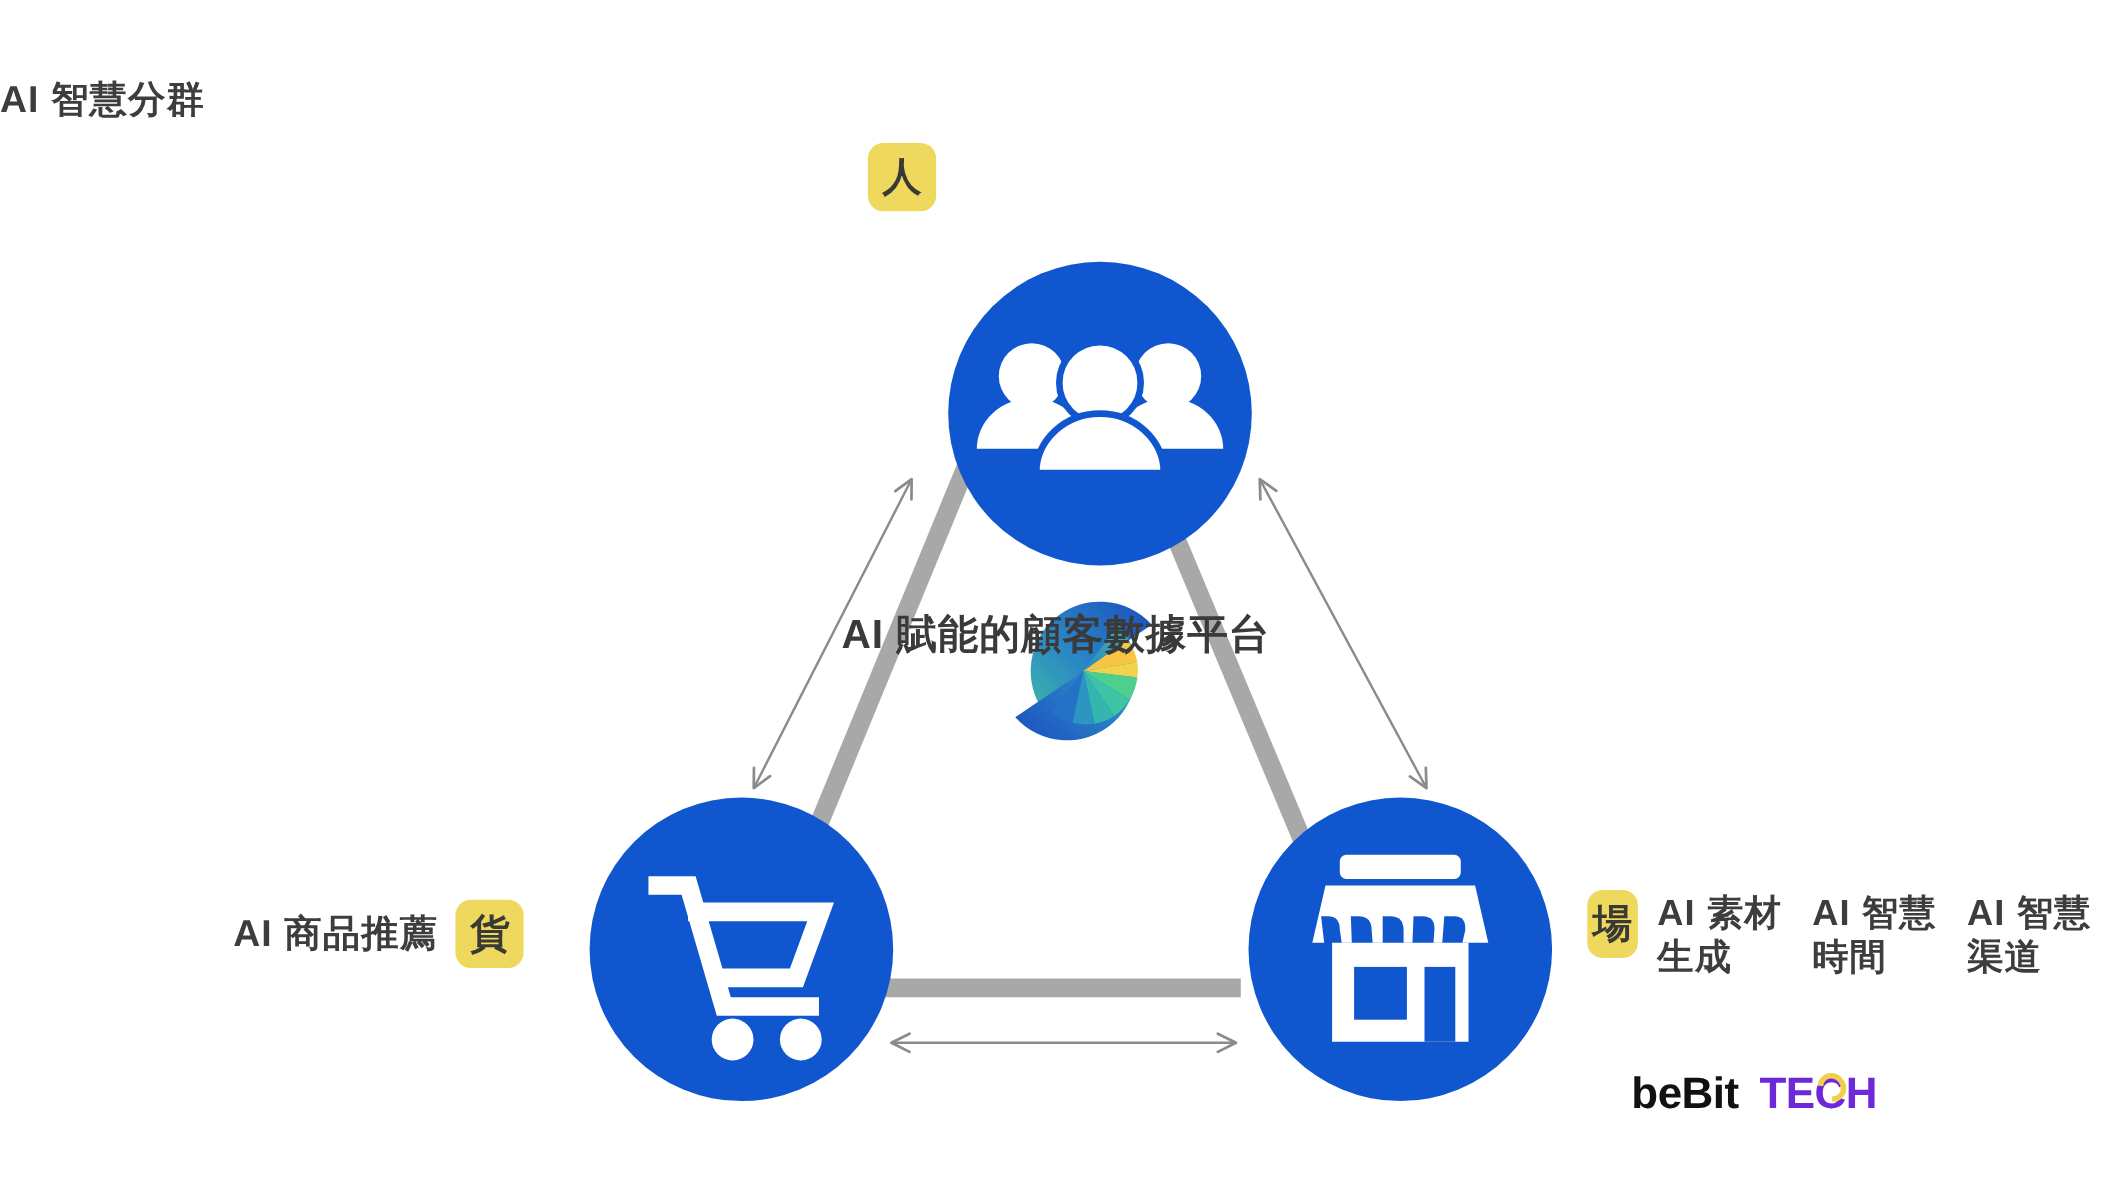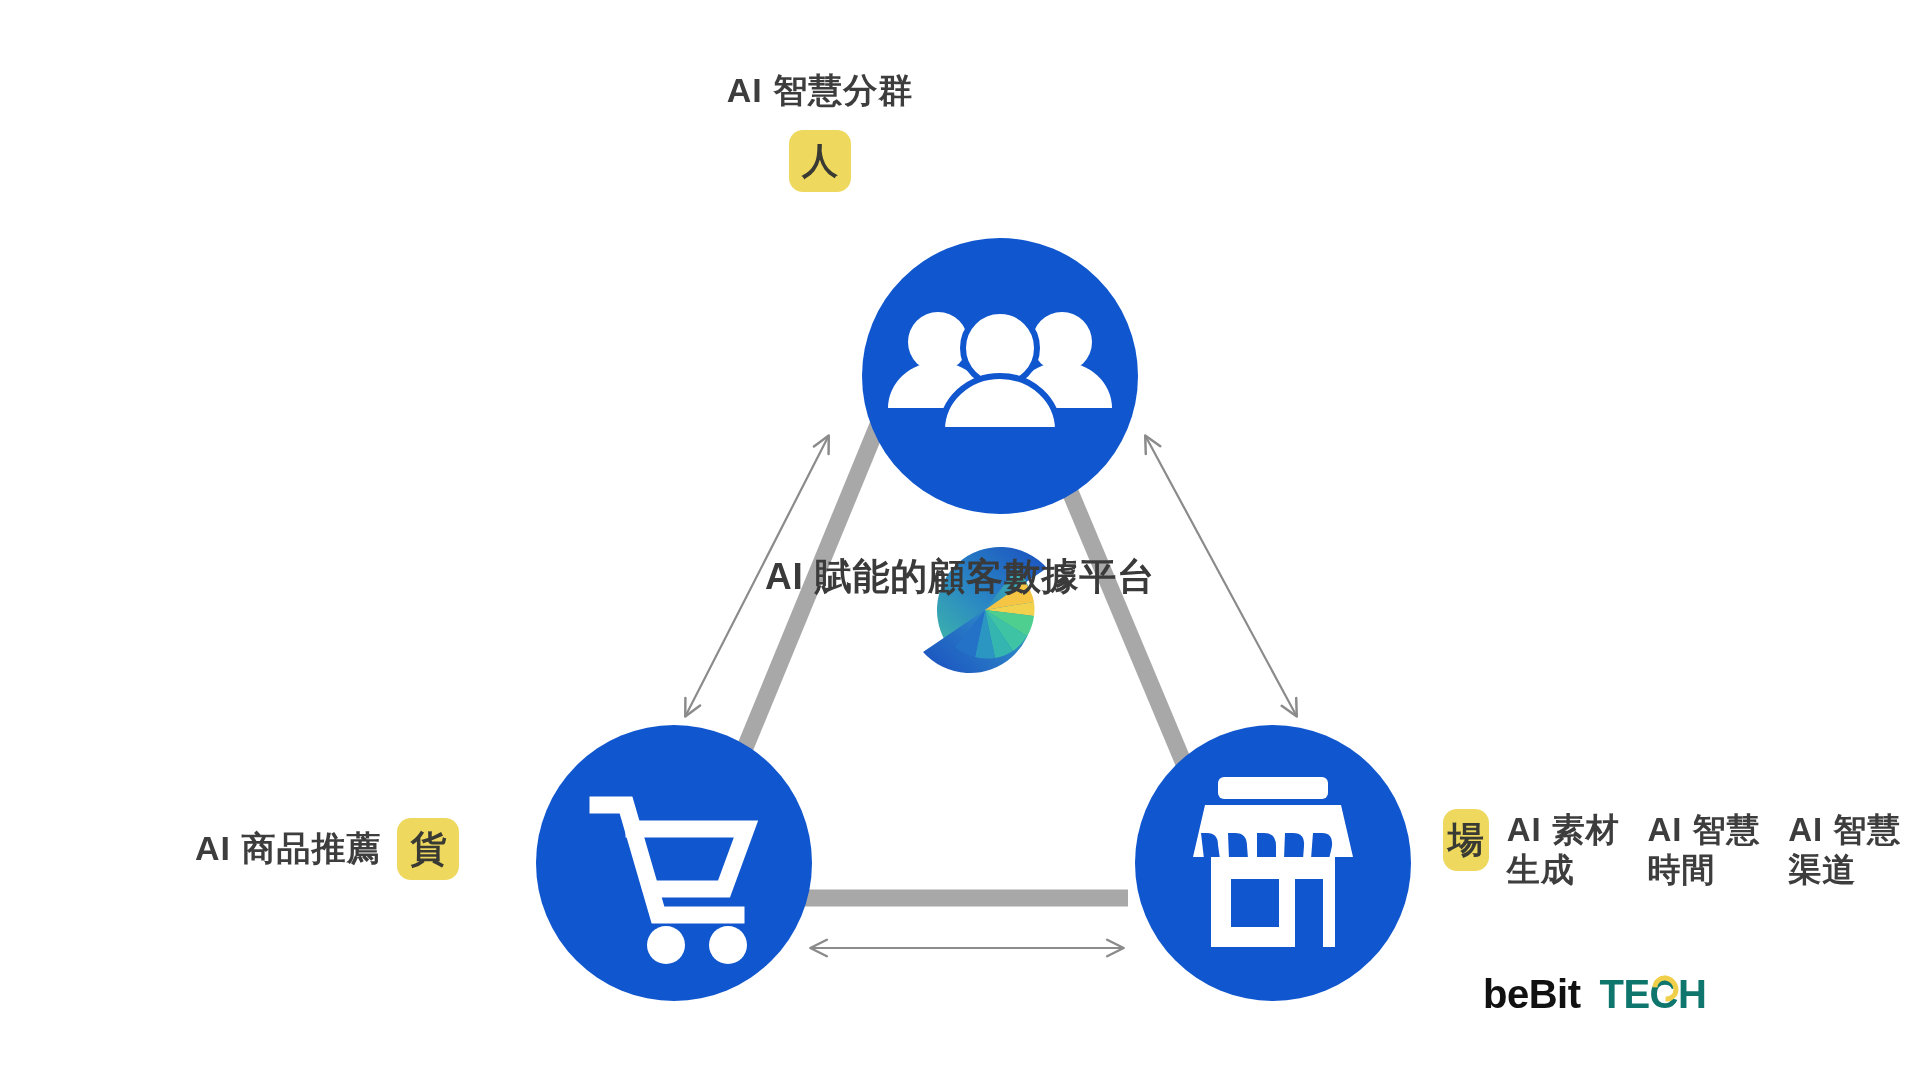--- a/index.html
+++ b/index.html
@@ -30,21 +30,20 @@
     width: 1920px;
     height: 1080px;
   }
 
   
   #top-label-group {
     position: absolute;
     left: 0;
     top: 68px;
     width: 1640px;
-    text-align: center;
   }
   #top-label-group .lbl-text {
     display: block;
     font-size: 34px;
     font-weight: bold;
     color: #3d3d3d;
     letter-spacing: 1px;
   }
   .badge {
     display: inline-flex;
@@ -61,21 +60,21 @@
   }
   #top-badge-wrap {
     margin-top: 16px;
     display: flex;
     justify-content: center;
   }
 
   
   #left-label-group {
     position: absolute;
-    left: 195px;
+    left: 212px;
     top: 818px;
     display: flex;
     align-items: center;
     gap: 16px;
   }
   #left-label-group .lbl-text {
     font-size: 34px;
     font-weight: bold;
     color: #3d3d3d;
     letter-spacing: 1px;
@@ -138,21 +137,21 @@
     top: 972px;
     display: flex;
     align-items: baseline;
     font-size: 40px;
     font-weight: bold;
     letter-spacing: -0.5px;
     gap: 19px;
   }
   #bebit-logo .bebit-word { color: #111111; }
   #bebit-logo .tech-word {
-    color: #0f766e;
+    color: #6d28d9;
     position: relative;
     display: inline-block;
   }
   #bebit-logo .tech-arc {
     position: absolute;
     left: 53px;
     top: 3px;
     width: 25px;
     height: 27px;
     border: 5px solid #f0cf4b;

